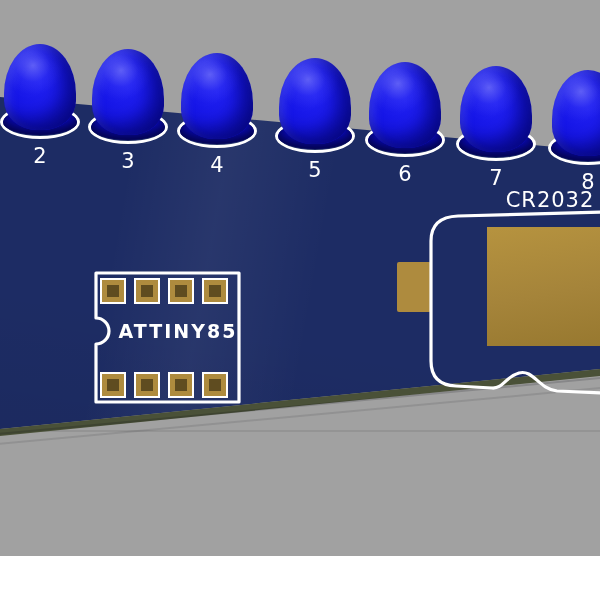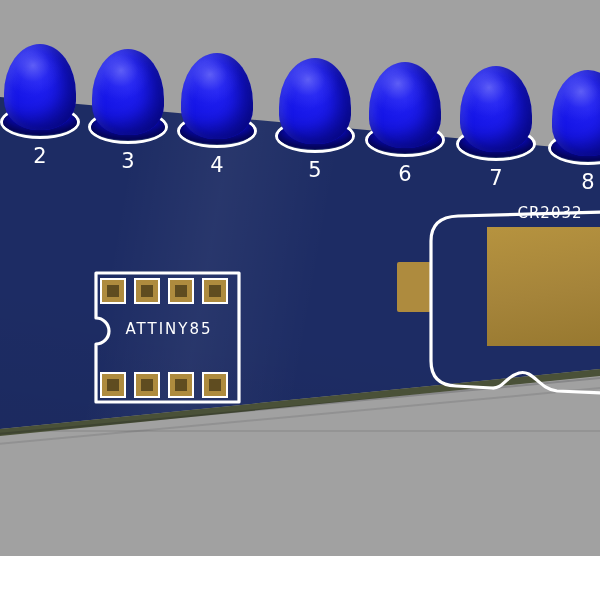--- a/index.html
+++ b/index.html
@@ -72,22 +72,22 @@
   .dip-pad::after {
     content:""; position:absolute; left:5px; top:5px; width:12px; height:12px;
     background: var(--pad_hole, #5f4c20);
   }
 
   
   .silk-text {
     position:absolute; color: var(--silkscreen, #ffffff);
     text-align:center; white-space:nowrap;
   }
-  .cr2032-label { left:500px; top:204px; width:100px; font-size:15px; letter-spacing:1px; }
-  .attiny-label { left:98px;  top:320px; width:142px; font-size:15px; letter-spacing:2px; }
+  .cr2032-label { left:500px; top:188px; width:100px; font-size:21px; letter-spacing:1px; }
+  .attiny-label { left:107px;  top:320px; width:142px; font-size:19px; letter-spacing:2px;font-weight:bold; }
 
   
   .led { position:absolute; inset:0; pointer-events:none; }
   .led-ring {
     position:absolute; box-sizing:border-box;
     width:80px; height:34px;
     left: calc(var(--cx) - 40px); top: calc(var(--cy) - 17px);
     border:3px solid var(--silkscreen, #ffffff);
     border-radius:50%;
   }

